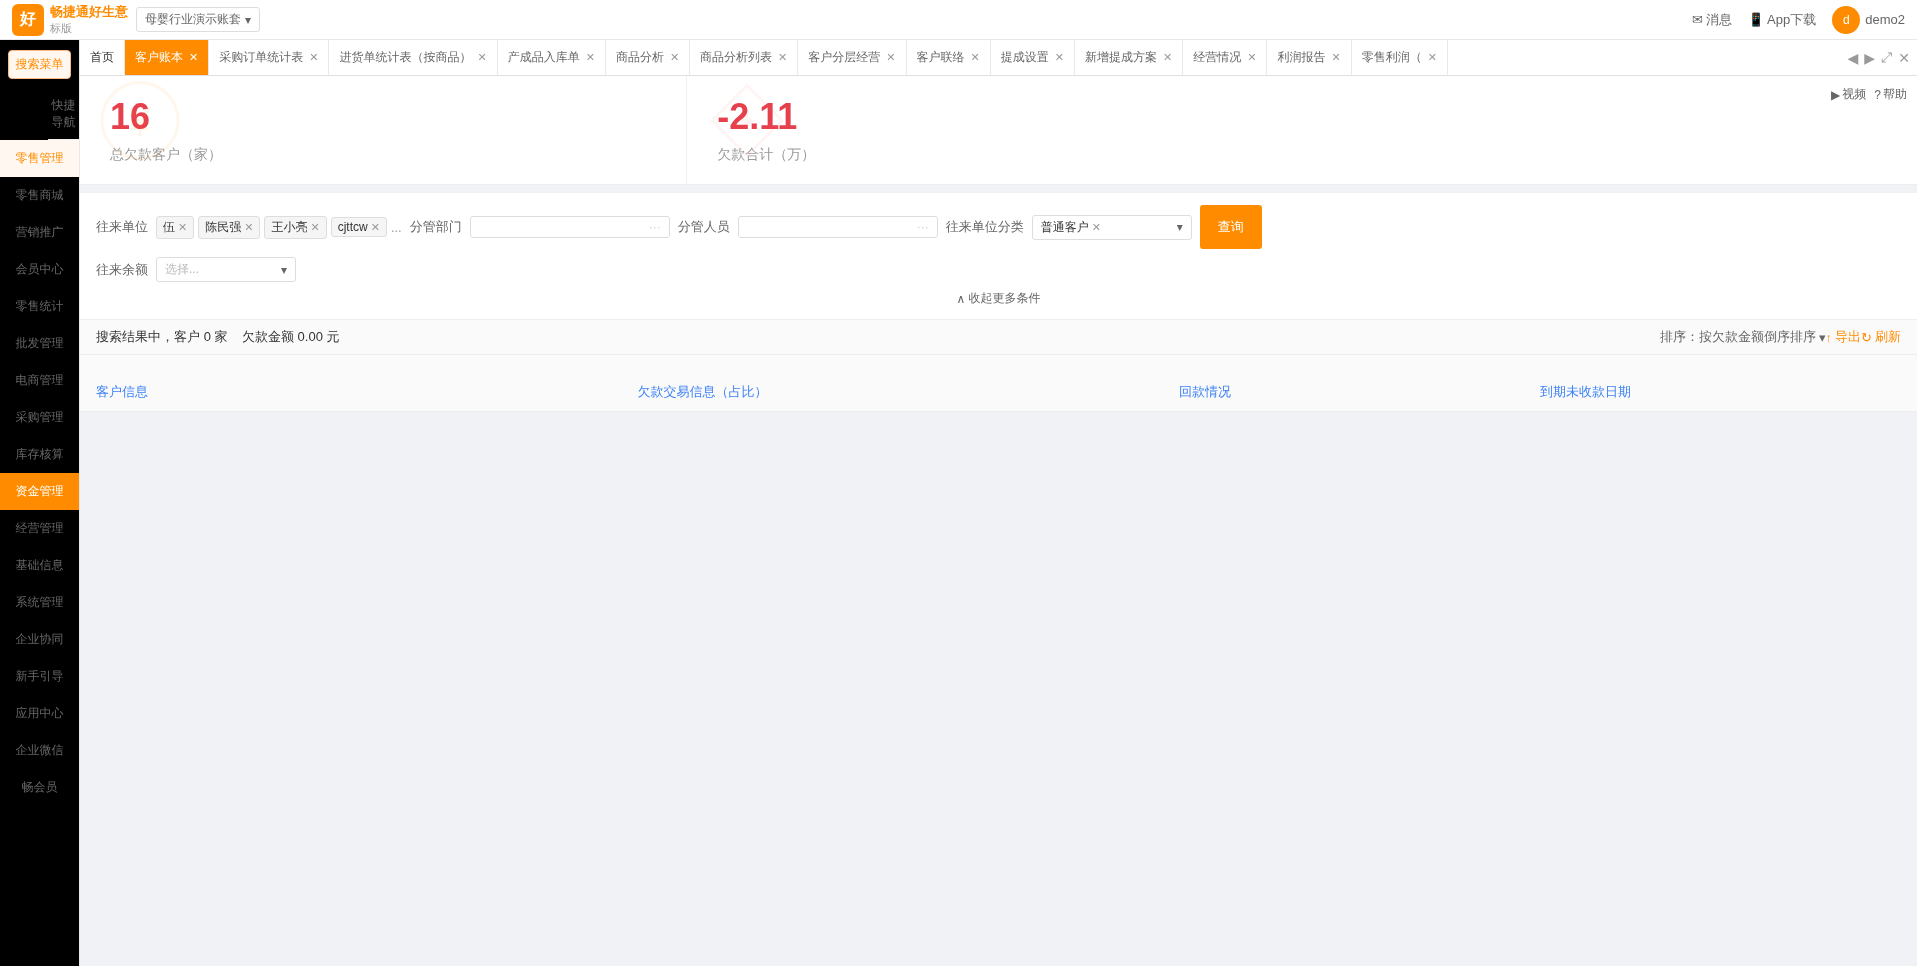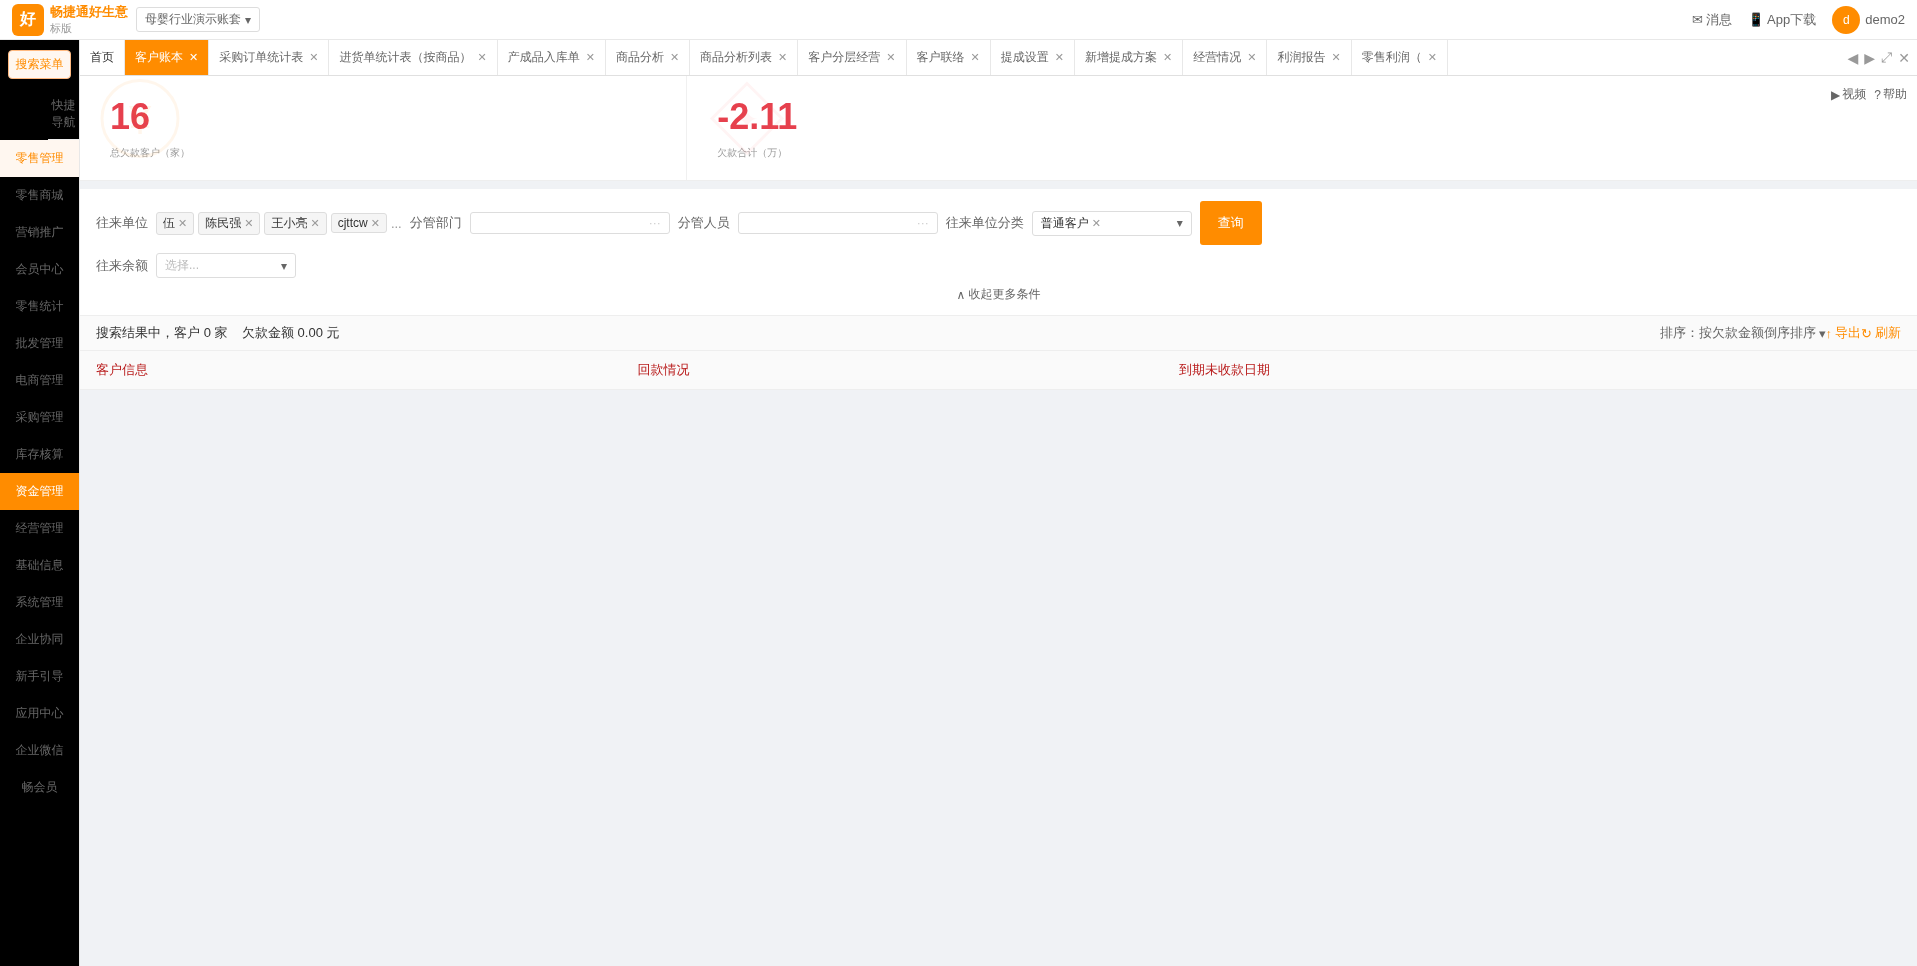--- a/index.html
+++ b/index.html
@@ -45,21 +45,21 @@
     
     .page-content { flex: 1; overflow-y: auto; background: #f0f2f5; padding: 0; }
 
     
     .stats-section { background: #fff; display: flex; align-items: stretch; border-bottom: 1px solid #eee; position: relative; }
     .stat-block { flex: 1; padding: 20px 30px; display: flex; flex-direction: column; align-items: flex-start; gap: 8px; position: relative; }
     .stat-block + .stat-block { border-left: 1px solid #f0f0f0; }
     .stat-number { font-size: 36px; font-weight: bold; }
     .stat-number.red { color: #e6404d; }
     .stat-number.black { color: #333; }
-    .stat-label { font-size: 10px; color: #999; text-align: center; }
+    .stat-label { font-size: 14px; color: #999; text-align: center; }
     .stat-actions { position: absolute; top: 10px; right: 10px; display: flex; gap: 8px; font-size: 12px; color: #666; }
     .stat-actions span { cursor: pointer; display: flex; align-items: center; gap: 2px; }
 
     
     .filter-section { background: #fff; padding: 12px 16px; border-bottom: 1px solid #eee; margin-top: 8px; }
     .filter-row { display: flex; align-items: center; flex-wrap: wrap; gap: 8px; margin-bottom: 8px; }
     .filter-label { color: #666; font-size: 13px; white-space: nowrap; }
     .filter-tags { display: flex; align-items: center; flex-wrap: wrap; gap: 4px; }
     .filter-tag { display: flex; align-items: center; gap: 3px; background: #f5f5f5; border: 1px solid #ddd; border-radius: 3px; padding: 2px 6px; font-size: 12px; color: #333; }
     .filter-tag .tag-close { color: #999; cursor: pointer; font-size: 11px; }
@@ -72,21 +72,21 @@
     .search-result-bar { background: #fafafa; padding: 8px 16px; border-bottom: 1px solid #eee; display: flex; align-items: center; justify-content: space-between; }
     .search-result-text { font-size: 13px; color: #666; }
     .search-result-text span { color: #333; }
     .result-actions { display: flex; align-items: center; font-size: 13px; color: #666; }
     .result-actions .action-btn { display: flex; align-items: center; gap: 3px; cursor: pointer; color: #ff8c00; }
     .sort-select { display: flex; align-items: center; gap: 3px; cursor: pointer; }
 
     
     .table-container { background: #fff; margin: 0; }
     .table-header { display: grid; grid-template-columns: 3fr 3fr 2fr 2fr; padding: 10px 16px; border-bottom: 1px solid #eee; background: #fafafa; }
-    .table-header-cell { font-size: 13px; color: #b91c1c; font-weight: 500; }
+    .table-header-cell { font-size: 13px; color: #3b82f6; font-weight: 500; margin-top: 18px; }
 
     
     .empty-state { display: flex; flex-direction: column; align-items: center; justify-content: center; padding: 80px 20px; background: #fff; }
     .empty-icon { width: 100px; height: 80px; position: relative; margin-bottom: 12px; }
     .empty-icon svg { width: 100%; height: 100%; }
     .empty-text { font-size: 13px; color: #999; }
 
     .scrollbar-hide::-webkit-scrollbar { display: none; }
   </style>
 </head>
@@ -336,20 +336,21 @@
           <span class="action-btn">
             <span>↻</span>
             <span>刷新</span>
           </span>
         </div>
       </div>
 
       <div class="table-container">
         <div class="table-header">
           <div class="table-header-cell">客户信息</div>
+          <div class="table-header-cell">欠款交易信息（占比）</div>
           <div class="table-header-cell">回款情况</div>
           <div class="table-header-cell">到期未收款日期</div>
         </div>
 
       </div>
 
     </div>
   </div>
 </div>
 

